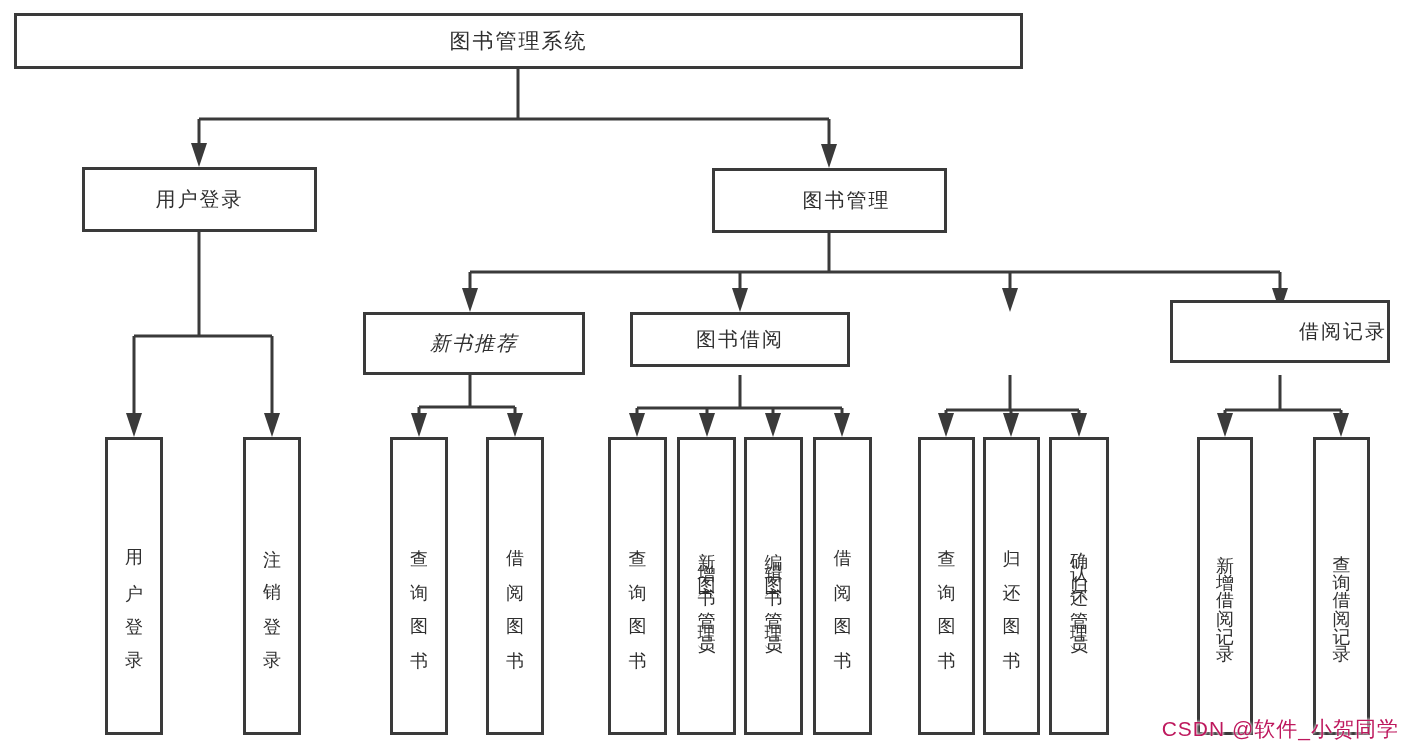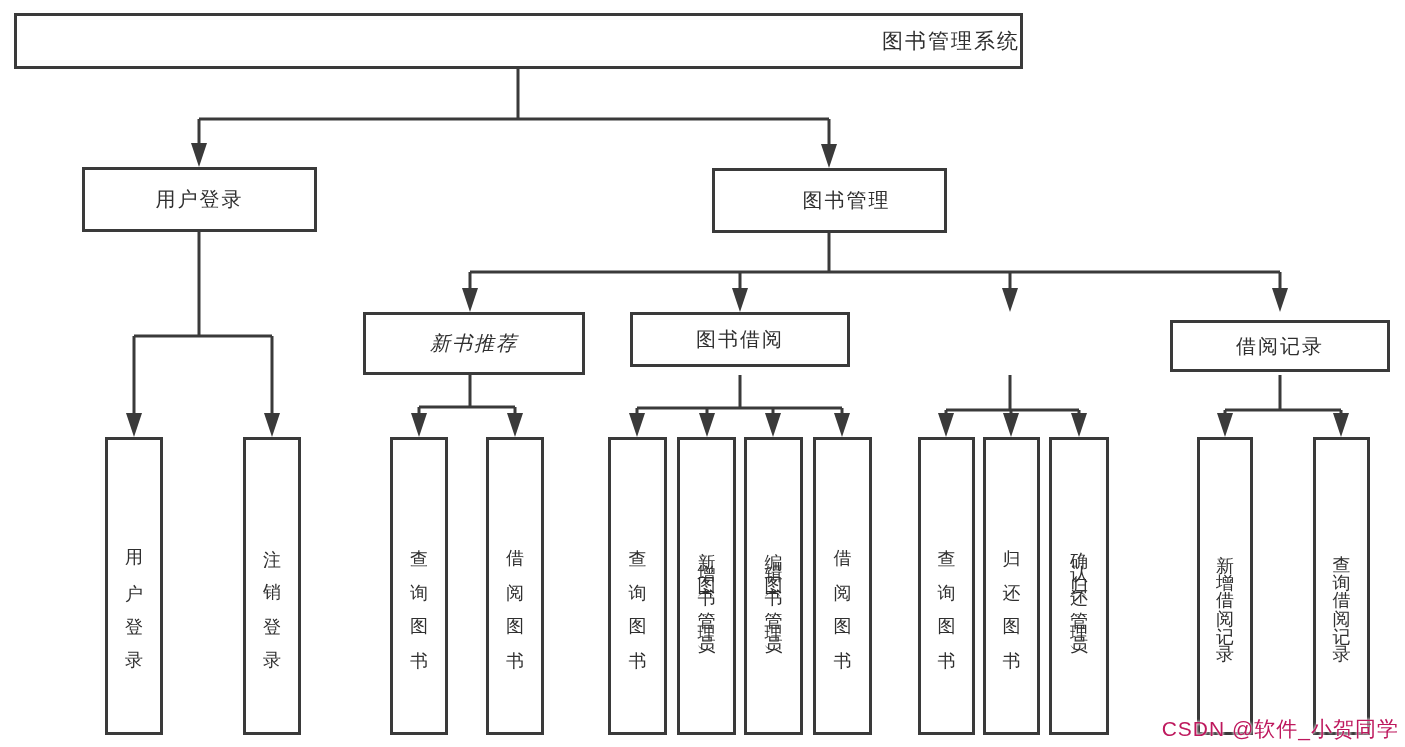--- a/index.html
+++ b/index.html
@@ -27,21 +27,21 @@
     border: 3px solid #3a3a3a;
     background: #ffffff;
     display: flex;
     align-items: center;
     justify-content: center;
     color: #2f2f2f;
     font-size: 20px;
     letter-spacing: 2px;
     white-space: nowrap;
   }
-  .node.root { font-size: 21px; justify-content: flex-end; }
+  .node.root { font-size: 21px; }
   .leaf {
     position: absolute;
     top: 437px;
     height: 298px;
     box-sizing: border-box;
     border: 3px solid #3a3a3a;
     background: #ffffff;
     display: flex;
     align-items: center;
     justify-content: center;
@@ -116,21 +116,21 @@
   <div class="node" style="left:712px; top:168px; width:235px; height:65px;padding-left:34px;">
     <span>图书管理</span>
   </div>
 
   <div class="node" style="left:363px; top:312px; width:222px; height:63px;font-style:italic;">
     <span>新书推荐</span>
   </div>
   <div class="node" style="left:630px; top:312px; width:220px; height:55px;">
     <span>图书借阅</span>
   </div>
-  <div class="node" style="left:1170px; top:320px; width:220px; height:52px;">
+  <div class="node" style="left:1170px; top:300px; width:220px; height:63px;justify-content:flex-end;">
     <span>借阅记录</span>
   </div>
 
   <div class="leaf" style="left:105px; width:58px;">
     <span class="vtext ls4">用户登录</span>
   </div>
   <div class="leaf" style="left:243px; width:58px;">
     <span class="vtext ls4">注销登录</span>
   </div>
 

